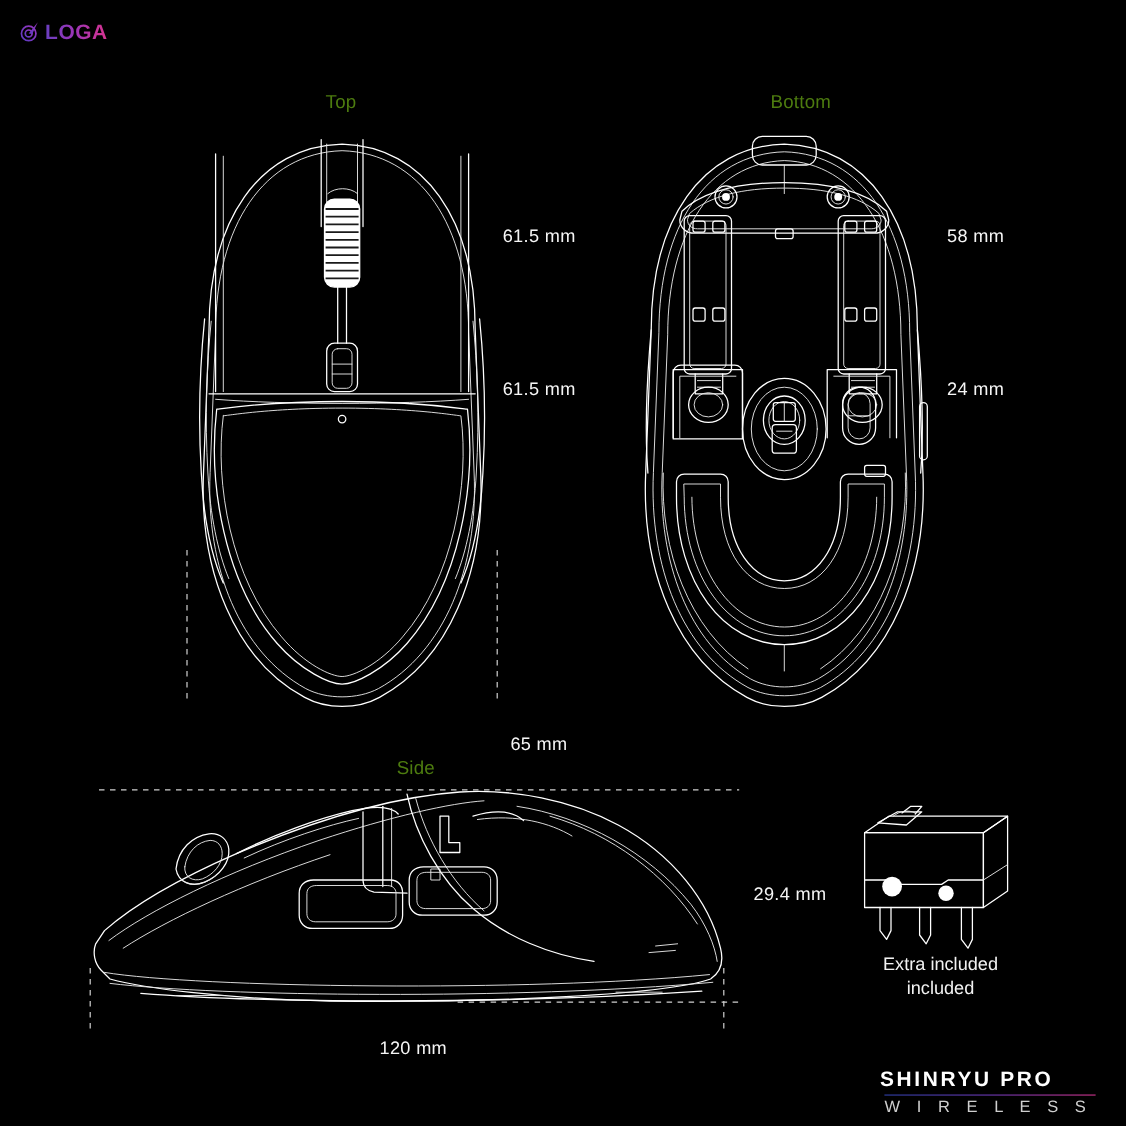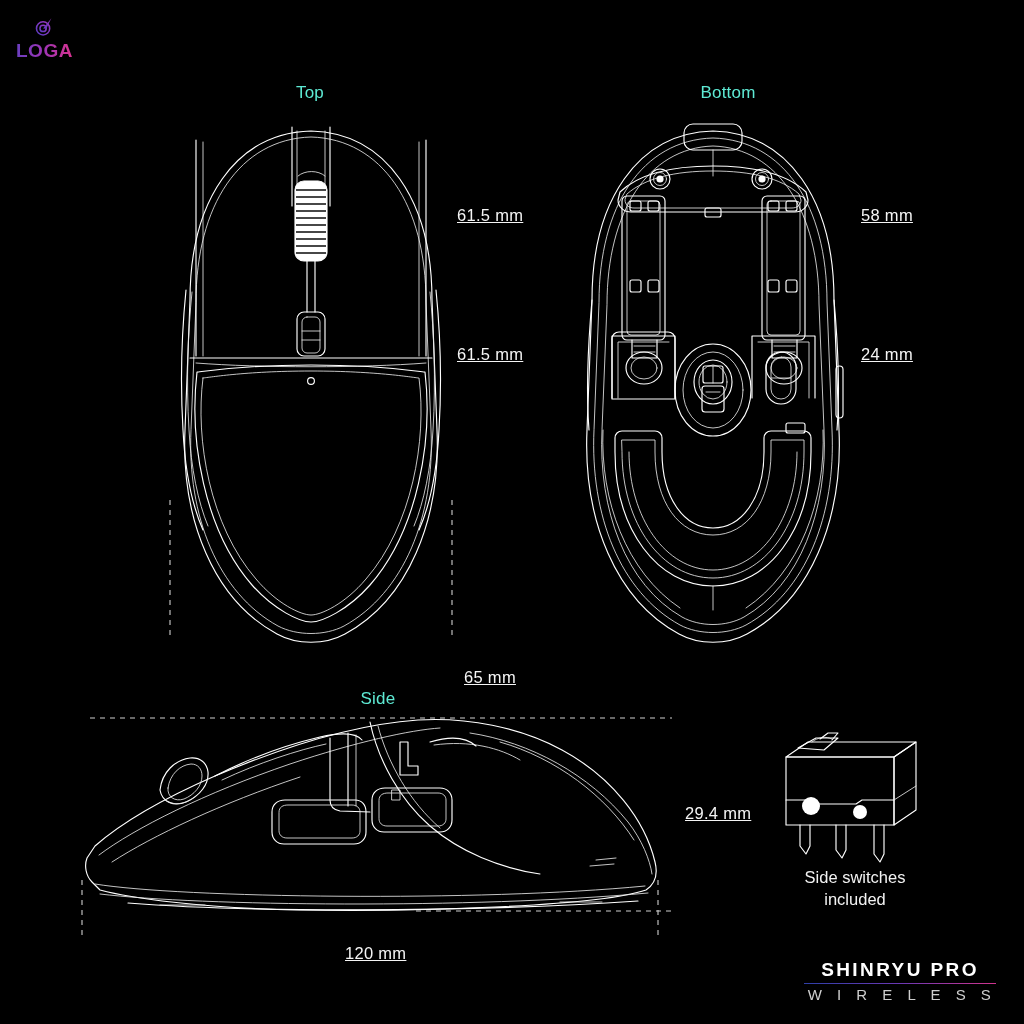--- a/index.html
+++ b/index.html
@@ -19,56 +19,54 @@
 
   
   #brand-logo {
     position: absolute;
     left: 16px;
     top: 16px;
     display: flex;
     align-items: center;
     gap: 3px;
     height: 26px;
-    flex-direction: column;
   }
   #brand-logo .logo-mark { width: 22px; height: 22px; display: block; }
   #brand-logo .logo-word {
     font-size: 19px;
     font-weight: 700;
     letter-spacing: 0.5px;
     background: linear-gradient(90deg, #6a3fc0 0%, #9a35b8 45%, #d9338f 100%);
     -webkit-background-clip: text;
     background-clip: text;
     color: transparent;
     line-height: 1;
   }
 
   
   .view-title {
     position: absolute;
     font-size: 17px;
     font-weight: 400;
-    color: #5eead4;
+    color: #4d7c0f;
     text-align: center;
     letter-spacing: 0.2px;
     white-space: nowrap;
   }
   #title-top     { left: 250px; top: 83px; width: 120px; }
   #title-bottom  { left: 668px; top: 83px; width: 120px; }
   #title-side    { left: 318px; top: 689px; width: 120px; }
 
   
   .dim-label {
     position: absolute;
     font-size: 16.5px;
     color: #f5f5f5;
     white-space: nowrap;
     letter-spacing: 0.3px;
-    text-decoration: underline;
   }
   #dim-top-1    { left: 457px; top: 206px; }
   #dim-top-2    { left: 457px; top: 345px; }
   #dim-top-3    { left: 464px; top: 668px; }
   #dim-bot-1    { left: 861px; top: 206px; }
   #dim-bot-2    { left: 861px; top: 345px; }
   #dim-side-h   { left: 685px; top: 804px; }
   #dim-side-w   { left: 345px; top: 944px; width: 120px; }
 
   
@@ -80,22 +78,21 @@
     text-align: center;
     font-size: 16.5px;
     line-height: 22px;
     color: #f2f2f2;
   }
 
   
   #product-wordmark {
     position: absolute;
     right: 24px;
-    bottom: 22px;
-    text-align: center;
+    bottom: 10px;
     width: 200px;
   }
   #product-wordmark .pw-main {
     font-size: 19px;
     font-weight: 700;
     letter-spacing: 2.4px;
     color: #ffffff;
     line-height: 1;
   }
   #product-wordmark .pw-rule {
@@ -150,21 +147,21 @@
 
 <div class="dim-label" id="dim-top-1">61.5 mm</div>
 <div class="dim-label" id="dim-top-2">61.5 mm</div>
 <div class="dim-label" id="dim-top-3">65 mm</div>
 <div class="dim-label" id="dim-bot-1">58 mm</div>
 <div class="dim-label" id="dim-bot-2">24 mm</div>
 <div class="dim-label" id="dim-side-h">29.4 mm</div>
 <div class="dim-label" id="dim-side-w">120 mm</div>
 
 <div id="switch-caption">
-  <div>Side switches</div>
+  <div>Extra included</div>
   <div>included</div>
 </div>
 
 <div id="product-wordmark">
   <div class="pw-main">SHINRYU PRO</div>
   <div class="pw-rule"></div>
   <div class="pw-sub">W I R E L E S S</div>
 </div>
 
 <svg id="drawing-canvas" viewBox="0 0 1024 1024">

